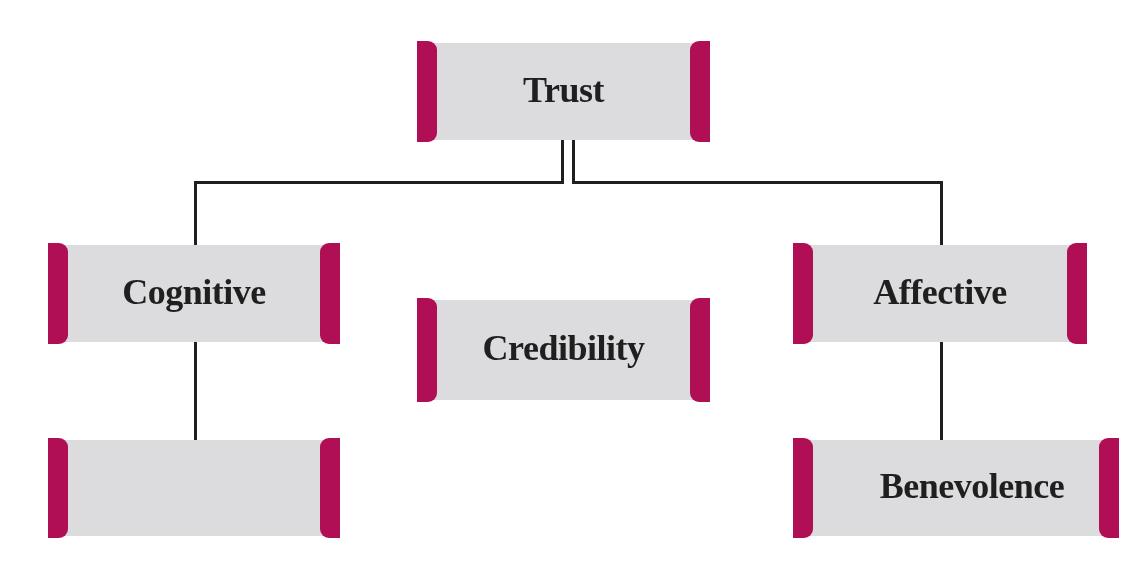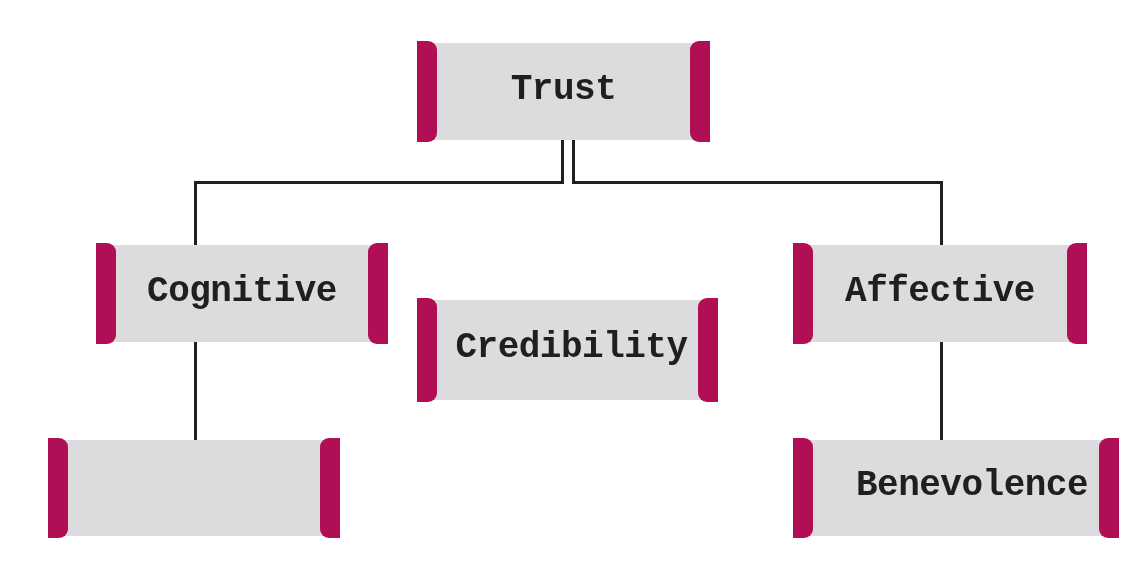--- a/index.html
+++ b/index.html
@@ -6,21 +6,21 @@
     margin: 0;
     padding: 0;
     background: #ffffff;
   }
   .canvas {
     position: relative;
     width: 1130px;
     height: 578px;
     background: var(--bg, #ffffff);
     overflow: hidden;
-    font-family: Liberation Mono, monospace;
+    font-family: Liberation Serif, serif;
   }
   .node {
     position: absolute;
     background: var(--node-fill, #dcdbdd);
     display: flex;
     align-items: center;
     justify-content: center;
   }
   .node .label {
     font-size: 36px;
@@ -61,27 +61,27 @@
   <div class="line" style="left:194px; top:342px; width:3px; height:98px;"></div>
 
   <div class="line" style="left:940px; top:342px; width:3px; height:98px;"></div>
 
   <div class="node" style="left:417px; top:43px; width:293px; height:97px;">
     <span class="bar bar-left"></span>
     <span class="label">Trust</span>
     <span class="bar bar-right"></span>
   </div>
 
-  <div class="node" style="left:48px; top:245px; width:292px; height:97px;margin-left:48px;">
+  <div class="node" style="left:48px; top:245px; width:292px; height:97px;">
     <span class="bar bar-left"></span>
     <span class="label">Cognitive</span>
     <span class="bar bar-right"></span>
   </div>
 
-  <div class="node" style="left:417px; top:300px; width:293px; height:100px;padding-left:8px;">
+  <div class="node" style="left:417px; top:300px; width:293px; height:100px;">
     <span class="bar bar-left"></span>
     <span class="label">Credibility</span>
     <span class="bar bar-right"></span>
   </div>
 
   <div class="node" style="left:793px; top:245px; width:294px; height:97px;">
     <span class="bar bar-left"></span>
     <span class="label">Affective</span>
     <span class="bar bar-right"></span>
   </div>

